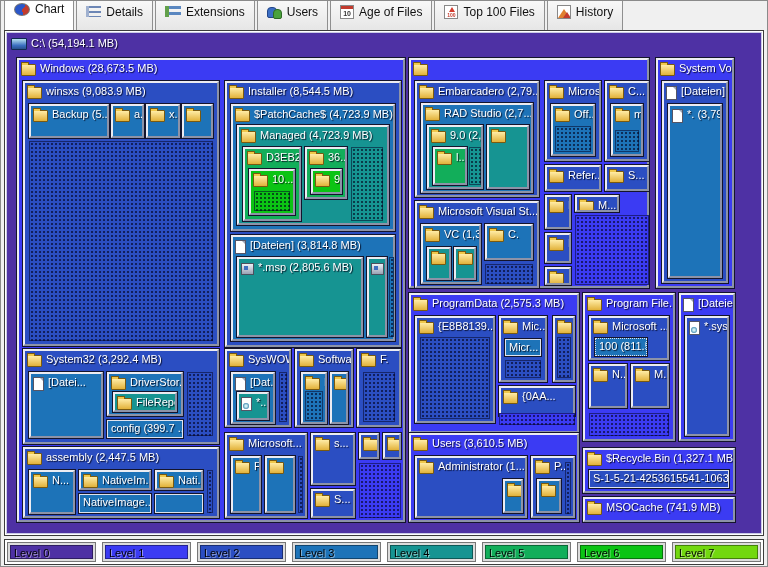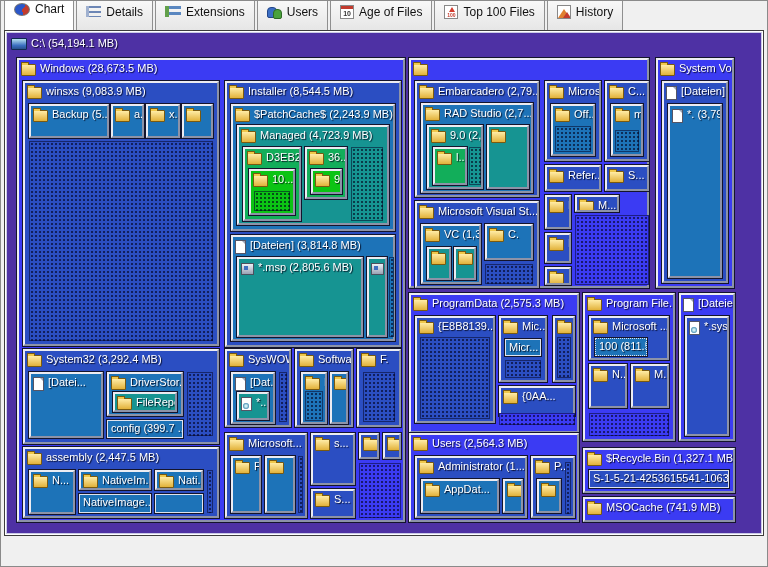--- a/index.html
+++ b/index.html
@@ -103,21 +103,21 @@
       <div class="dt l2" style="left:180px;top:339px;width:26px;height:64px"></div>
       <div class="nd l2" style="left:16px;top:414px;width:196px;height:71px"><span class="ic fo"></span><span class="lb">assembly (2,447.5 MB)</span></div>
       <div class="nd l3" style="left:22px;top:437px;width:46px;height:44px"><span class="ic fo"></span><span class="lb">N...</span></div>
       <div class="nd l3" style="left:72px;top:437px;width:72px;height:20px"><span class="ic fo"></span><span class="lb">NativeIm...</span></div>
       <div class="lbx l3" style="left:72px;top:461px;width:72px;height:19px">NativeImage...</div>
       <div class="nd l3" style="left:148px;top:437px;width:48px;height:20px"><span class="ic fo"></span><span class="lb">Nati...</span></div>
       <div class="lbx l3" style="left:148px;top:461px;width:48px;height:19px"></div>
       <div class="dt l2" style="left:200px;top:437px;width:6px;height:43px"></div>
 
       <div class="nd l2" style="left:218px;top:48px;width:176px;height:266px"><span class="ic fo"></span><span class="lb">Installer (8,544.5 MB)</span></div>
-      <div class="nd l3" style="left:224px;top:71px;width:164px;height:127px"><span class="ic fo"></span><span class="lb">$PatchCache$ (2,243.9 MB)</span></div>
+      <div class="nd l3" style="left:224px;top:71px;width:164px;height:127px"><span class="ic fo"></span><span class="lb">$PatchCache$ (4,723.9 MB)</span></div>
       <div class="nd l4" style="left:230px;top:92px;width:152px;height:100px"><span class="ic fo"></span><span class="lb">Managed (4,723.9 MB)</span></div>
       <div class="nd l5" style="left:236px;top:114px;width:58px;height:74px"><span class="ic fo"></span><span class="lb">D3EB2...</span></div>
       <div class="nd l6" style="left:242px;top:136px;width:46px;height:46px"><span class="ic fo"></span><span class="lb">10....</span></div>
       <div class="dt l6" style="left:247px;top:158px;width:36px;height:20px"></div>
       <div class="nd l5" style="left:298px;top:114px;width:42px;height:52px"><span class="ic fo"></span><span class="lb">36...</span></div>
       <div class="nd l6" style="left:304px;top:136px;width:31px;height:25px"><span class="ic fo"></span><span class="lb">9...</span></div>
       <div class="dt l4" style="left:344px;top:114px;width:32px;height:74px"></div>
       <div class="nd l3" style="left:224px;top:202px;width:164px;height:106px"><span class="ic fi"></span><span class="lb">[Dateien] (3,814.8 MB)</span></div>
       <div class="nd l4" style="left:230px;top:224px;width:126px;height:80px"><span class="ic ms"></span><span class="lb">*.msp (2,805.6 MB)</span></div>
       <div class="nd l4" style="left:360px;top:224px;width:20px;height:80px"><span class="ic ms"></span></div>
@@ -184,33 +184,42 @@
       <div class="nd l1" style="left:576px;top:260px;width:92px;height:148px"><span class="ic fo"></span><span class="lb">Program File...</span></div>
       <div class="nd l2" style="left:582px;top:283px;width:80px;height:44px"><span class="ic fo"></span><span class="lb">Microsoft ...</span></div>
       <div class="lbx l3 dash" style="left:588px;top:305px;width:52px;height:18px">100 (811.5...</div>
       <div class="nd l2" style="left:582px;top:331px;width:38px;height:44px"><span class="ic fo"></span><span class="lb">N...</span></div>
       <div class="nd l2" style="left:624px;top:331px;width:38px;height:44px"><span class="ic fo"></span><span class="lb">M.</span></div>
       <div class="dt l1" style="left:582px;top:380px;width:80px;height:23px"></div>
 
       <div class="nd l1" style="left:672px;top:260px;width:56px;height:148px"><span class="ic fi"></span><span class="lb">[Dateien] ...</span></div>
       <div class="nd l2" style="left:678px;top:283px;width:44px;height:120px"><span class="ic gf"></span><span class="lb">*.sys (...</span></div>
 
-      <div class="nd l1" style="left:402px;top:400px;width:170px;height:89px"><span class="ic fo"></span><span class="lb">Users (2,564.3 MB)</span></div>
+      <div class="nd l1" style="left:402px;top:400px;width:170px;height:89px"><span class="ic fo"></span><span class="lb">Users (3,610.5 MB)</span></div>
       <div class="nd l2" style="left:408px;top:423px;width:112px;height:62px"><span class="ic fo"></span><span class="lb">Administrator (1...</span></div>
-      <div class="nd l3" style="left:414px;top:446px;width:78px;height:34px"><span class="ic fo"></span><span class="lb">AppDat...</span></div>
       <div class="nd l3" style="left:496px;top:446px;width:20px;height:34px"><span class="ic fo"></span><span class="lb"></span></div>
       <div class="nd l2" style="left:524px;top:423px;width:44px;height:62px"><span class="ic fo"></span><span class="lb">P...</span></div>
       <div class="nd l3" style="left:530px;top:446px;width:24px;height:34px"><span class="ic fo"></span><span class="lb">D.</span></div>
       <div class="dt l2" style="left:558px;top:429px;width:6px;height:52px"></div>
 
       <div class="nd l1" style="left:576px;top:415px;width:152px;height:45px"><span class="ic fo"></span><span class="lb">$Recycle.Bin (1,327.1 MB)</span></div>
       <div class="lbx l2" style="left:582px;top:437px;width:140px;height:18px">S-1-5-21-4253615541-106350...</div>
       <div class="nd l1" style="left:576px;top:464px;width:152px;height:25px"><span class="ic fo"></span><span class="lb">MSOCache (741.9 MB)</span></div>
 
       <div class="nd l1" style="left:649px;top:25px;width:78px;height:230px"><span class="ic fo"></span><span class="lb">System Volum...</span></div>
       <div class="nd l2" style="left:655px;top:48px;width:66px;height:202px"><span class="ic fi"></span><span class="lb">[Dateien] (3...</span></div>
       <div class="nd l3" style="left:661px;top:71px;width:54px;height:174px"><span class="ic fi"></span><span class="lb">*. (3,792...</span></div>
 
     </div>
   </div>
 
+  <div id="legendpanel">
+    <div class="lv" style="background:var(--l0)">Level 0</div>
+    <div class="lv" style="background:var(--l1)">Level 1</div>
+    <div class="lv" style="background:var(--l2)">Level 2</div>
+    <div class="lv" style="background:var(--l3)">Level 3</div>
+    <div class="lv" style="background:var(--l4)">Level 4</div>
+    <div class="lv" style="background:var(--l5)">Level 5</div>
+    <div class="lv" style="background:var(--l6)">Level 6</div>
+    <div class="lv" style="background:var(--l7)">Level 7</div>
+  </div>
 
 </div>
 
 </body></html>

